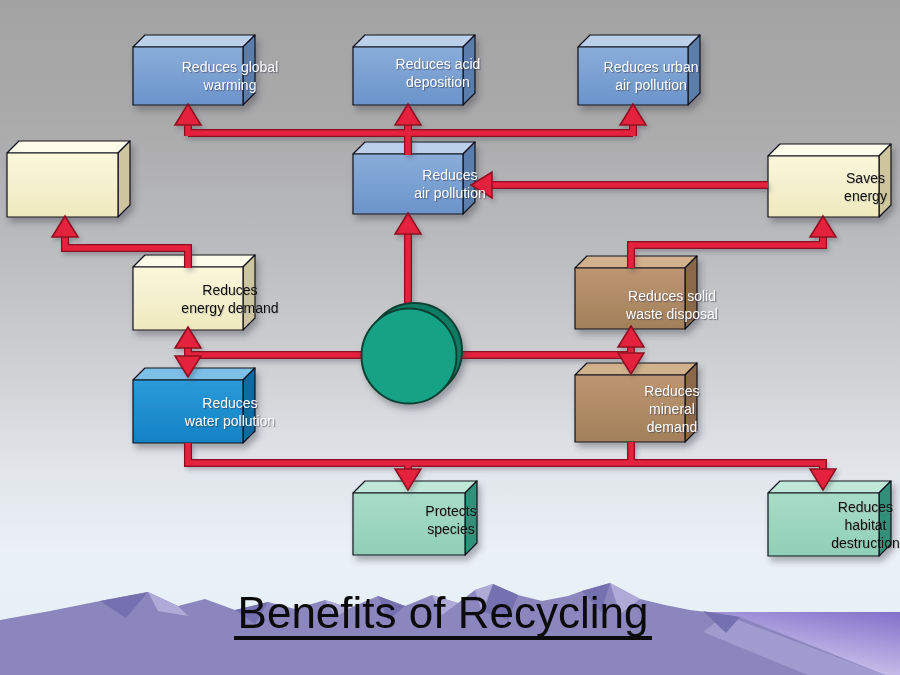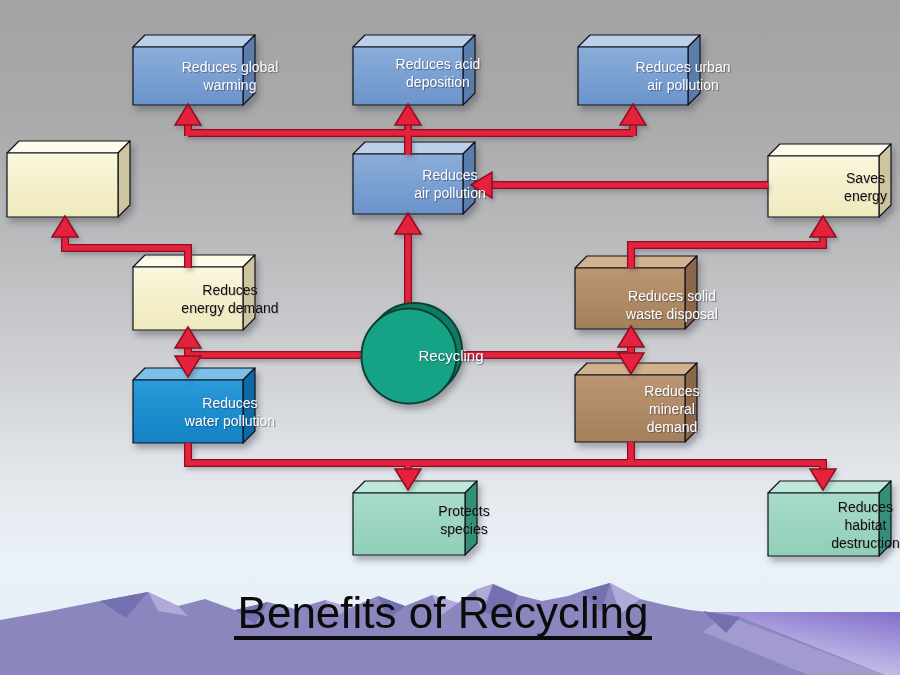--- a/index.html
+++ b/index.html
@@ -210,36 +210,35 @@
     <g filter="url(#boxShadow)">
       <circle cx="414.5" cy="350.5" r="47.5" fill="#0c7c62" stroke="#0a3f33" stroke-width="2"></circle>
       <circle cx="409" cy="356" r="47.5" fill="#13a385" stroke="#0a3f33" stroke-width="2"></circle>
     </g>
   </svg>
 
   <div class="label light" style="left:133px;top:47px;width:110px;height:58px;">Reduces global
 warming</div>
   <div class="label light" style="left:353px;top:44px;width:86px;height:58px;">Reduces acid
 deposition</div>
-  <div class="label light" style="left:586px;top:47px;width:110px;height:58px;">Reduces urban
+  <div class="label light" style="left:554px;top:47px;width:110px;height:58px;">Reduces urban
 air pollution</div>
   <div class="label light" style="left:353px;top:154px;width:110px;height:60px;">Reduces
 air pollution</div>
   <div class="label dark" style="left:768px;top:156px;width:111px;height:61px;">Saves
 energy</div>
   <div class="label dark" style="left:133px;top:267px;width:110px;height:63px;">Reduces
 energy demand</div>
   <div class="label light" style="left:575px;top:268px;width:110px;height:74px;">Reduces solid
 waste disposal</div>
   <div class="label light" style="left:133px;top:380px;width:110px;height:63px;">Reduces
 water pollution</div>
   <div class="label light" style="left:575px;top:375px;width:110px;height:67px;">Reduces
 mineral
 demand</div>
-  <div class="label dark" style="left:366px;top:493px;width:112px;height:54px;">Protects
+  <div class="label dark" style="left:353px;top:493px;width:112px;height:54px;">Protects
 species</div>
   <div class="label dark" style="left:768px;top:493px;width:111px;height:63px;">Reduces
 habitat
 destruction</div>
-  <div class="label light center-label" style="left:361px;top:308px;width:96px;height:96px;">Recycling</div>
 
   <div id="title"><span>Benefits of Recycling</span></div>
 </div>
 
 </body></html>

